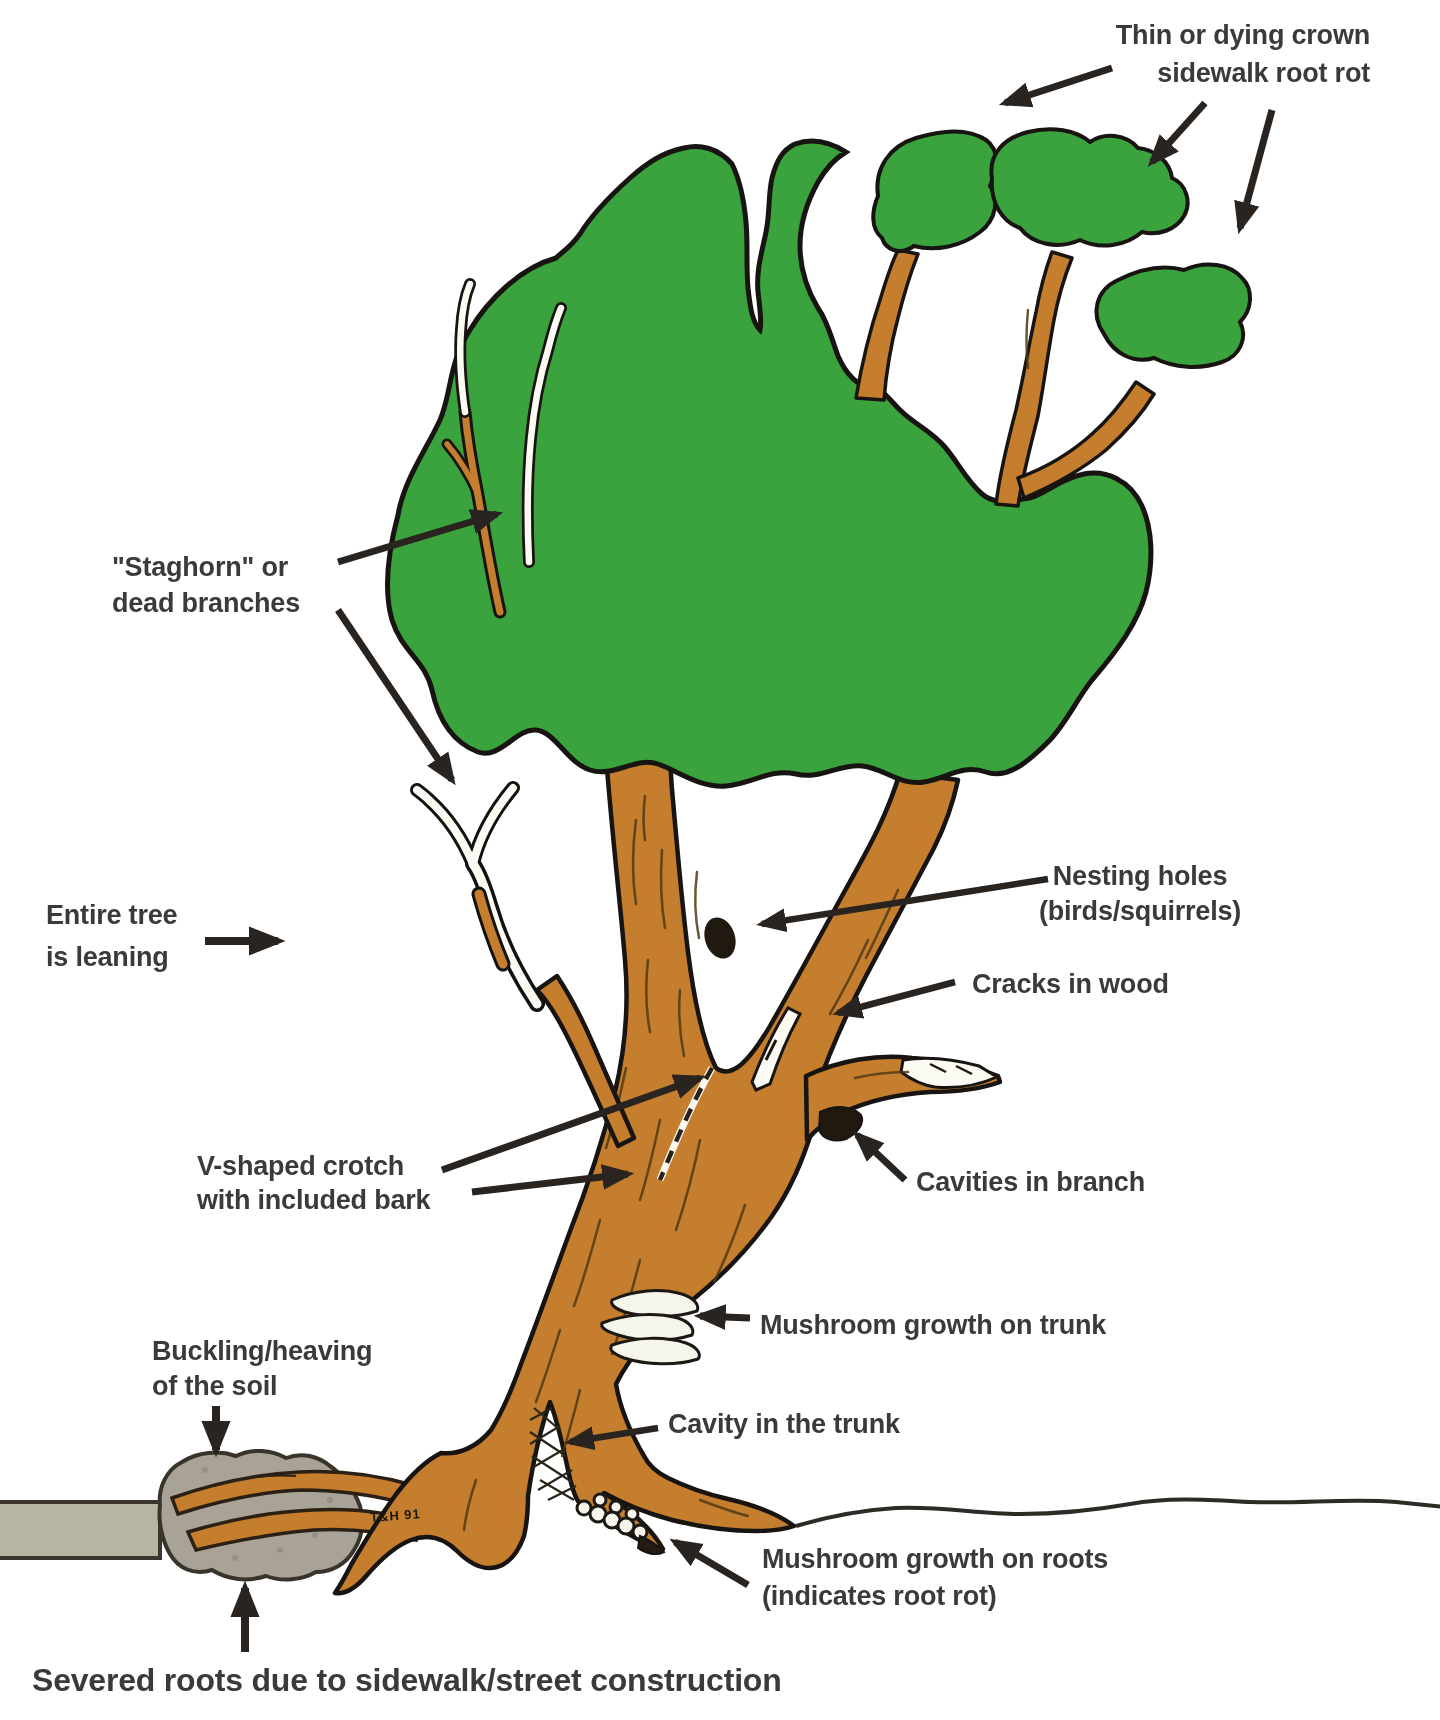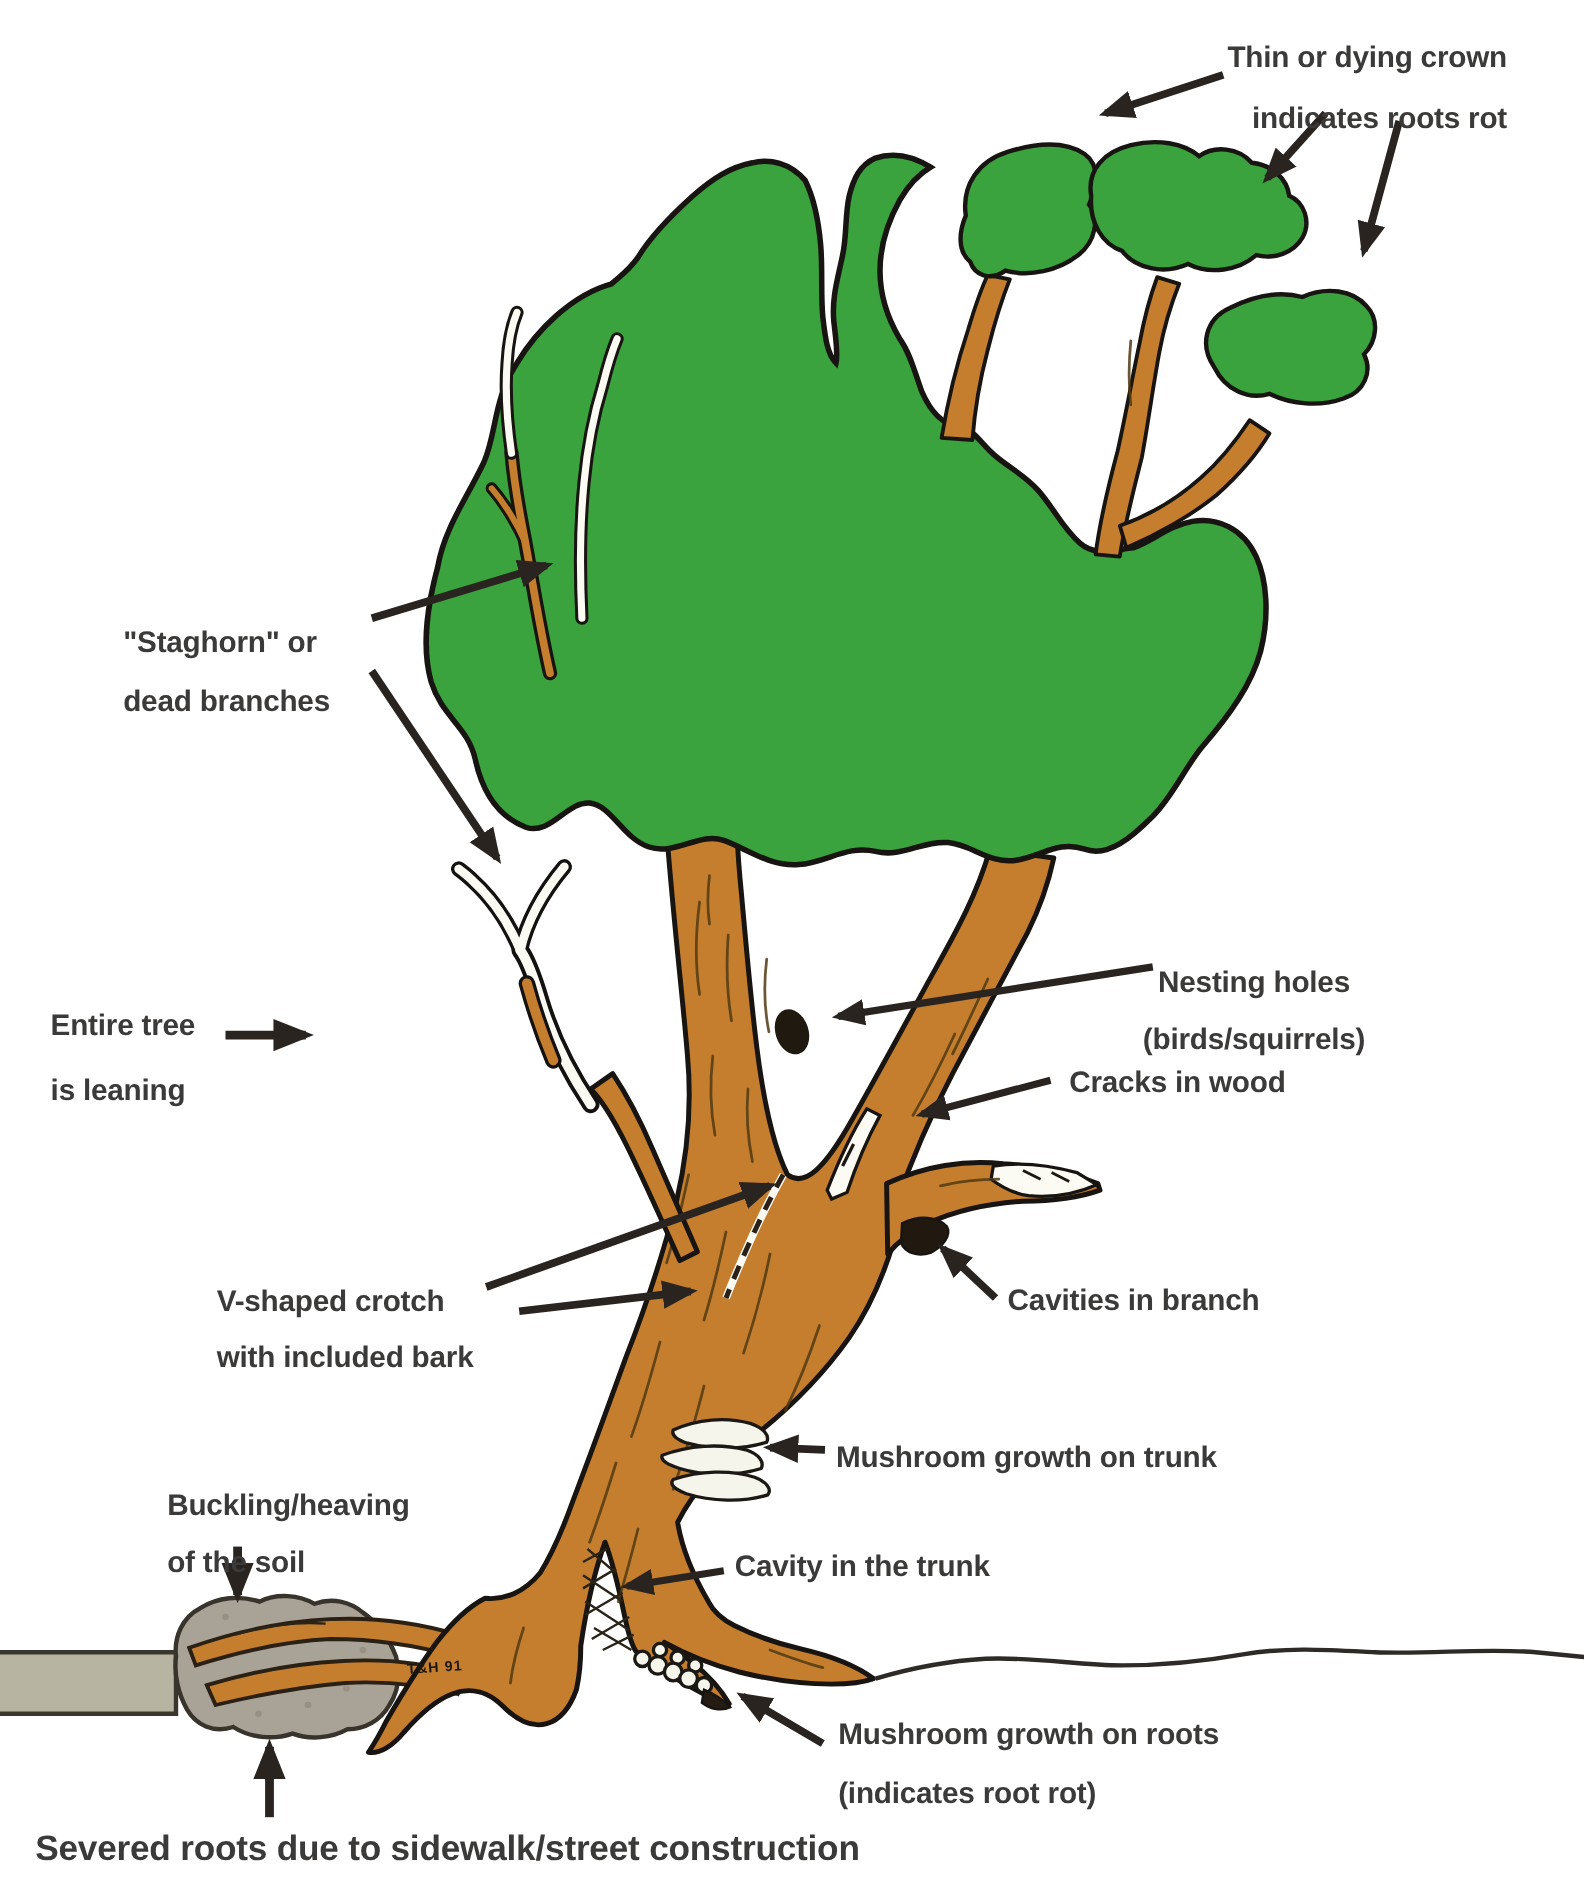--- a/index.html
+++ b/index.html
@@ -16,21 +16,21 @@
   html,body{margin:0;padding:0;background:#e8e8e8;}
   #stage{
     position:relative;width:1440px;height:1720px;background:var(--background);
     overflow:hidden;font-family:"Liberation Sans",sans-serif;margin:0 auto;
   }
   #art{position:absolute;left:0;top:0;width:1440px;height:1720px;}
   .label{
     position:absolute;font-weight:bold;font-size:27px;line-height:36px;
     color:var(--text);letter-spacing:-0.2px;white-space:nowrap;
   }
-  .ln{display:block;margin-top:17px;}
+  .ln{display:block;}
   .l-thin{right:70px;top:16px;text-align:right;line-height:38px;}
   .l-stag{left:112px;top:549px;}
   .l-lean{left:46px;top:894px;line-height:42px;}
   .l-nest{left:975px;top:859px;width:330px;text-align:center;line-height:35px;}
   .l-crack{left:972px;top:966px;}
   .l-vcrotch{left:197px;top:1149px;line-height:34px;}
   .l-cavbr{left:916px;top:1164px;text-align:center;}
   .l-mushtr{left:760px;top:1307px;}
   .l-cavtr{left:668px;top:1406px;}
   .l-buck{left:152px;top:1334px;line-height:35px;}
@@ -284,21 +284,21 @@
       <line class="arrow" x1="750" y1="1318" x2="700" y2="1316" stroke-width="7" marker-end="url(#ah)"></line>
       <line class="arrow" x1="658" y1="1428" x2="570" y2="1442" stroke-width="6.5" marker-end="url(#ah)"></line>
       <line class="arrow" x1="216" y1="1406" x2="216" y2="1450" stroke-width="8" marker-end="url(#ah)"></line>
       <line class="arrow" x1="245" y1="1652" x2="245" y2="1588" stroke-width="8" marker-end="url(#ah)"></line>
       <line class="arrow" x1="748" y1="1585" x2="675" y2="1542" stroke-width="7" marker-end="url(#ah)"></line>
     </g>
   </svg>
 
   <div class="label l-thin">
     <span class="ln">Thin or dying crown</span>
-    <span class="ln">indicates roots rot</span>
+    <span class="ln">sidewalk root rot</span>
   </div>
 
   <div class="label l-stag">
     <span class="ln">"Staghorn" or</span>
     <span class="ln">dead branches</span>
   </div>
 
   <div class="label l-lean">
     <span class="ln">Entire tree</span>
     <span class="ln">is leaning</span>

